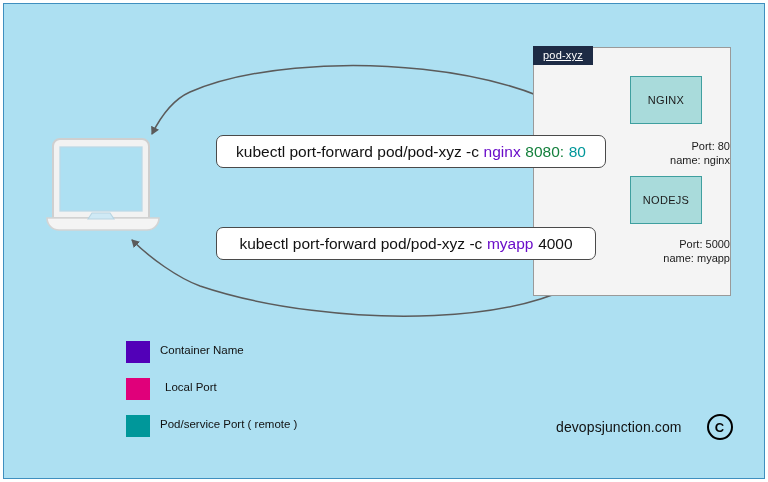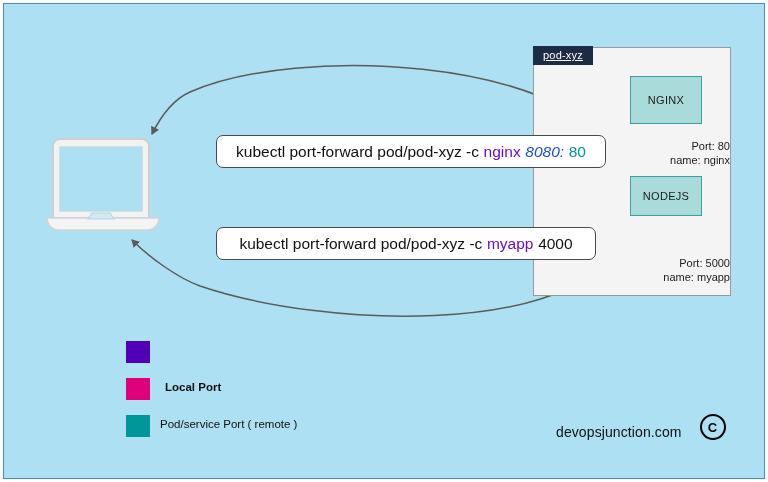--- a/index.html
+++ b/index.html
@@ -17,52 +17,52 @@
              background:#f4f4f4;border:1.5px solid #9a9a9a;box-sizing:border-box;}
   .pod-tag{position:absolute;left:533px;top:46px;background:#1d2b45;color:#ffffff;
            font-size:11px;line-height:19px;height:19px;padding:0 10px;
            letter-spacing:.2px;white-space:nowrap;text-decoration:underline;}
 
   
   .cbox{position:absolute;background:#a9dbdb;border:1.5px solid #3f9f9f;
         box-sizing:border-box;display:flex;align-items:center;justify-content:center;
         font-size:11px;color:#1a1a1a;letter-spacing:.3px;}
   #nginx-box{left:630px;top:76px;width:72px;height:48px;}
-  #nodejs-box{left:630px;top:176px;width:72px;height:40px;}
+  #nodejs-box{left:630px;top:176px;width:72px;height:48px;}
 
   .cmeta{position:absolute;font-size:11px;color:#1a1a1a;text-align:right;
          line-height:14px;white-space:nowrap;}
   #nginx-meta{left:612px;top:139px;width:118px;}
-  #nodejs-meta{left:602px;top:237px;width:128px;margin-top:19px;}
+  #nodejs-meta{left:602px;top:237px;width:128px;}
 
   
   .cmd{position:absolute;background:#ffffff;border:1.6px solid #4a4a4a;
        border-radius:7px;box-sizing:border-box;display:flex;align-items:center;
        justify-content:center;white-space:nowrap;font-size:15.5px;color:#111111;}
   #cmd-nginx{left:216px;top:135px;width:390px;height:33px;}
   #cmd-myapp{left:216px;top:227px;width:380px;height:33px;}
   .cmd .tok{margin-left:.30em;}
   .tok-container{color:#6a0dc9;}
-  .tok-local{color:#1d4ed8;font-style:italic;}
+  .tok-local{color:#15803d;}
   .tok-remote{color:#00979a;text-align:right;}
   .tok-plain{color:#111111;}
 
   
   .legend{position:absolute;left:126px;top:341px;width:290px;}
   .legend-row{position:relative;height:37px;}
   .sw{position:absolute;left:0;top:0;width:24px;height:22px;}
   .legend-label{position:absolute;left:34px;top:2px;font-size:11.5px;color:#111111;
                 line-height:15px;width:250px;}
   #legend-row-0 .sw{background:#5200b8;}
   #legend-row-1 .sw{background:#e0007a;}
   #legend-row-2 .sw{background:#00979a;}
-  #legend-row-1 .legend-label{left:39px;font-weight:bold;}
+  #legend-row-1 .legend-label{left:39px;}
 
   
-  .brand{position:absolute;left:556px;top:414px;display:flex;align-items:flex-end;gap:18px;}
+  .brand{position:absolute;left:556px;top:414px;display:flex;align-items:center;gap:25px;}
   .brand-text{font-size:14px;color:#111111;letter-spacing:.1px;}
   .brand-c{width:22px;height:22px;border:2.5px solid #000000;border-radius:50%;
            display:flex;align-items:center;justify-content:center;
            font-size:13px;font-weight:bold;color:#000000;line-height:1;}
 
   svg.overlay{position:absolute;left:0;top:0;width:768px;height:482px;
               pointer-events:none;overflow:visible;}
 </style>
 </head>
 <body>
@@ -121,20 +121,21 @@
     </div>
   <div class="cmd" id="cmd-myapp">
       <span class="tok tok-plain" style="margin-left: 0px;">kubectl port-forward pod/pod-xyz -c</span>
       <span class="tok tok-container">myapp</span>
       <span class="tok tok-plain">4000</span>
     </div>
 
   <div class="legend">
     <div class="legend-row" id="legend-row-0">
       <span class="sw" style="background: rgb(82, 0, 184);"></span>
+      <span class="legend-label">Container Name</span>
     </div>
     <div class="legend-row" id="legend-row-1">
       <span class="sw" style="background: rgb(224, 0, 122);"></span>
       <span class="legend-label"> Local Port</span>
     </div>
     <div class="legend-row" id="legend-row-2">
       <span class="sw" style="background: rgb(0, 151, 154);"></span>
       <span class="legend-label">Pod/service Port ( remote )</span>
     </div>
   </div>

